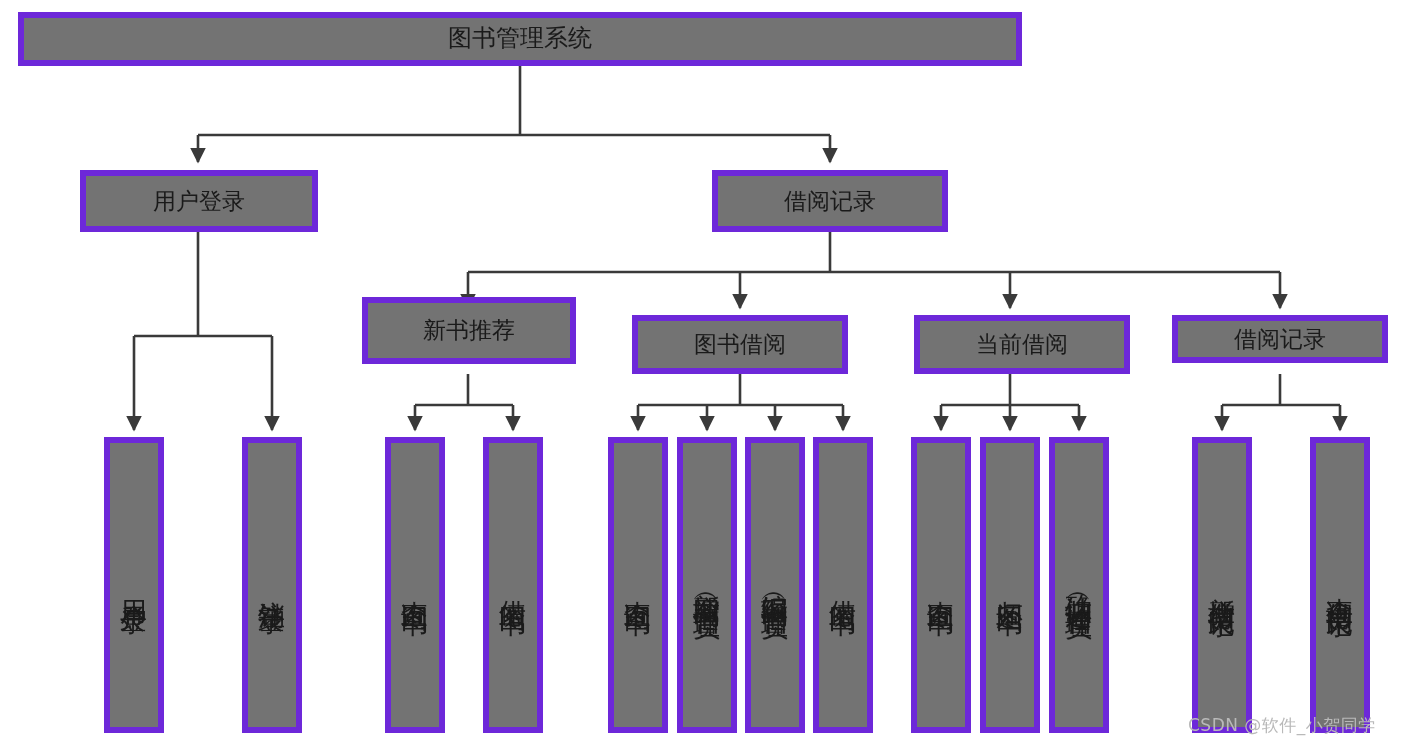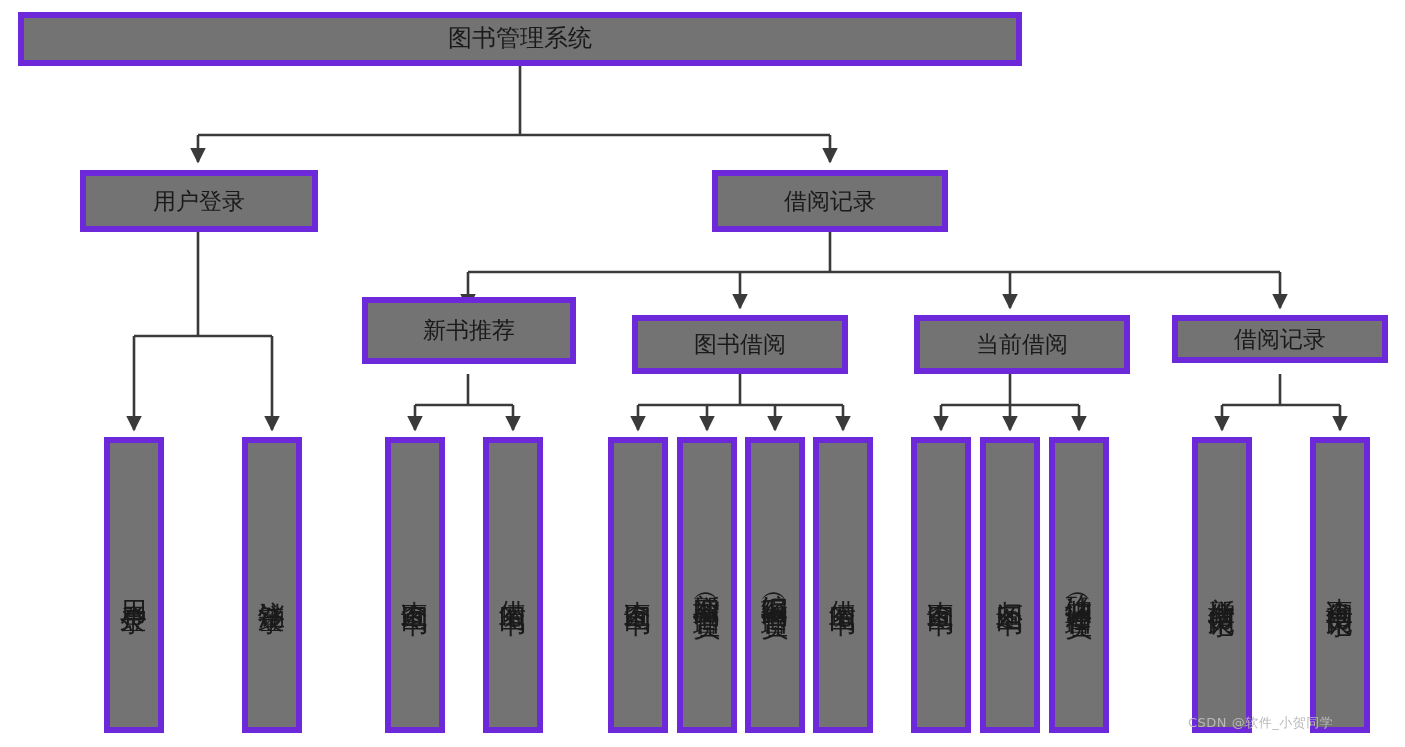--- a/index.html
+++ b/index.html
@@ -43,21 +43,21 @@
     text-orientation:upright;
     font-size:27px;
     letter-spacing:3px;
     line-height:1;
     white-space:nowrap;
   }
 
   #watermark{
     position:absolute;
     left:1188px;top:714px;
-    font-size:13px;
+    font-size:17px;
     color:#b9b9b9;
     white-space:nowrap;
     letter-spacing:0.5px;
     text-align:right;
   }
 </style>
 </head>
 <body>
 
 <div id="canvas">

